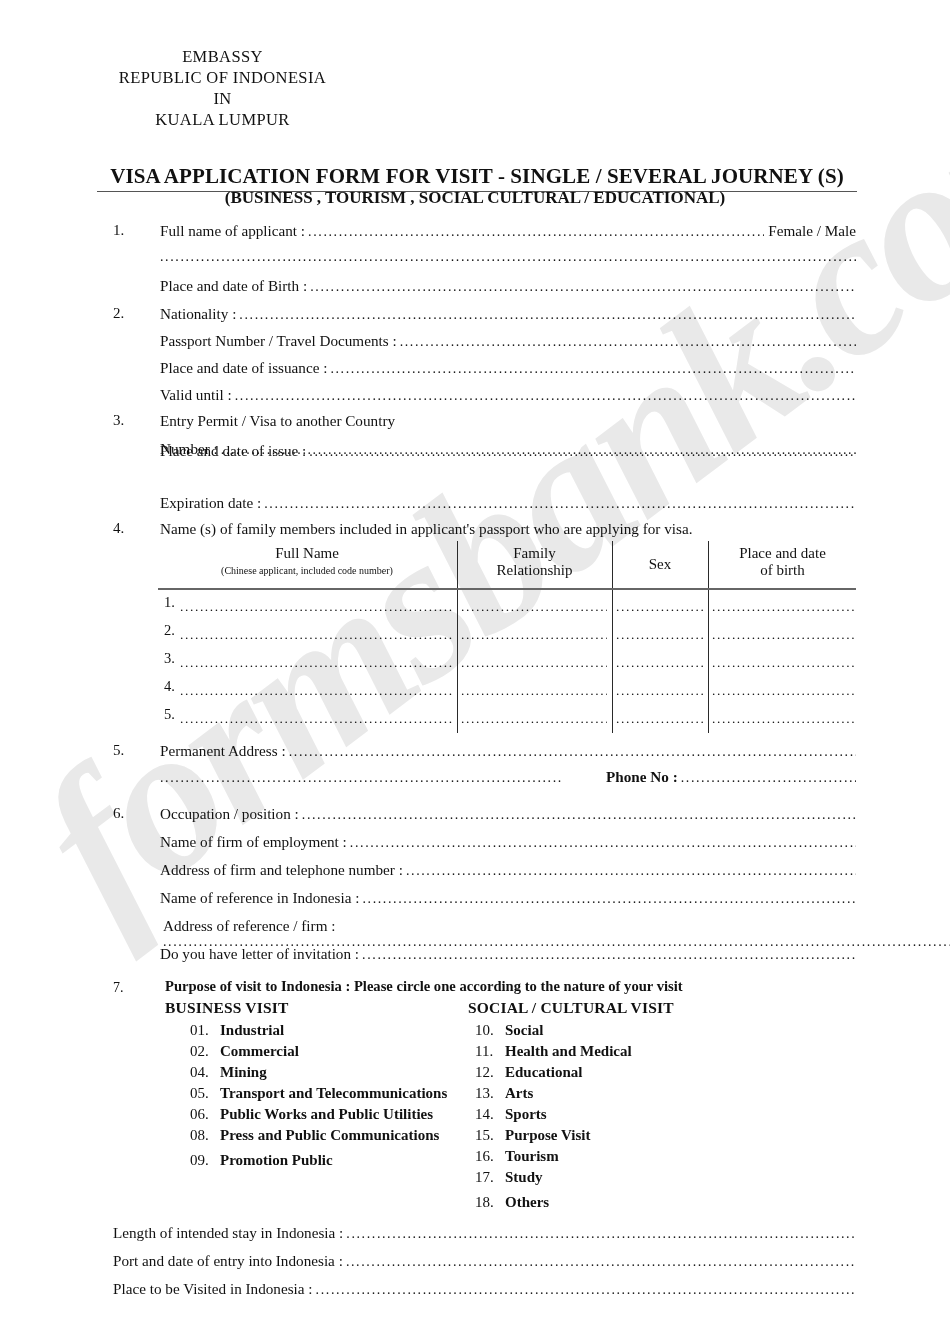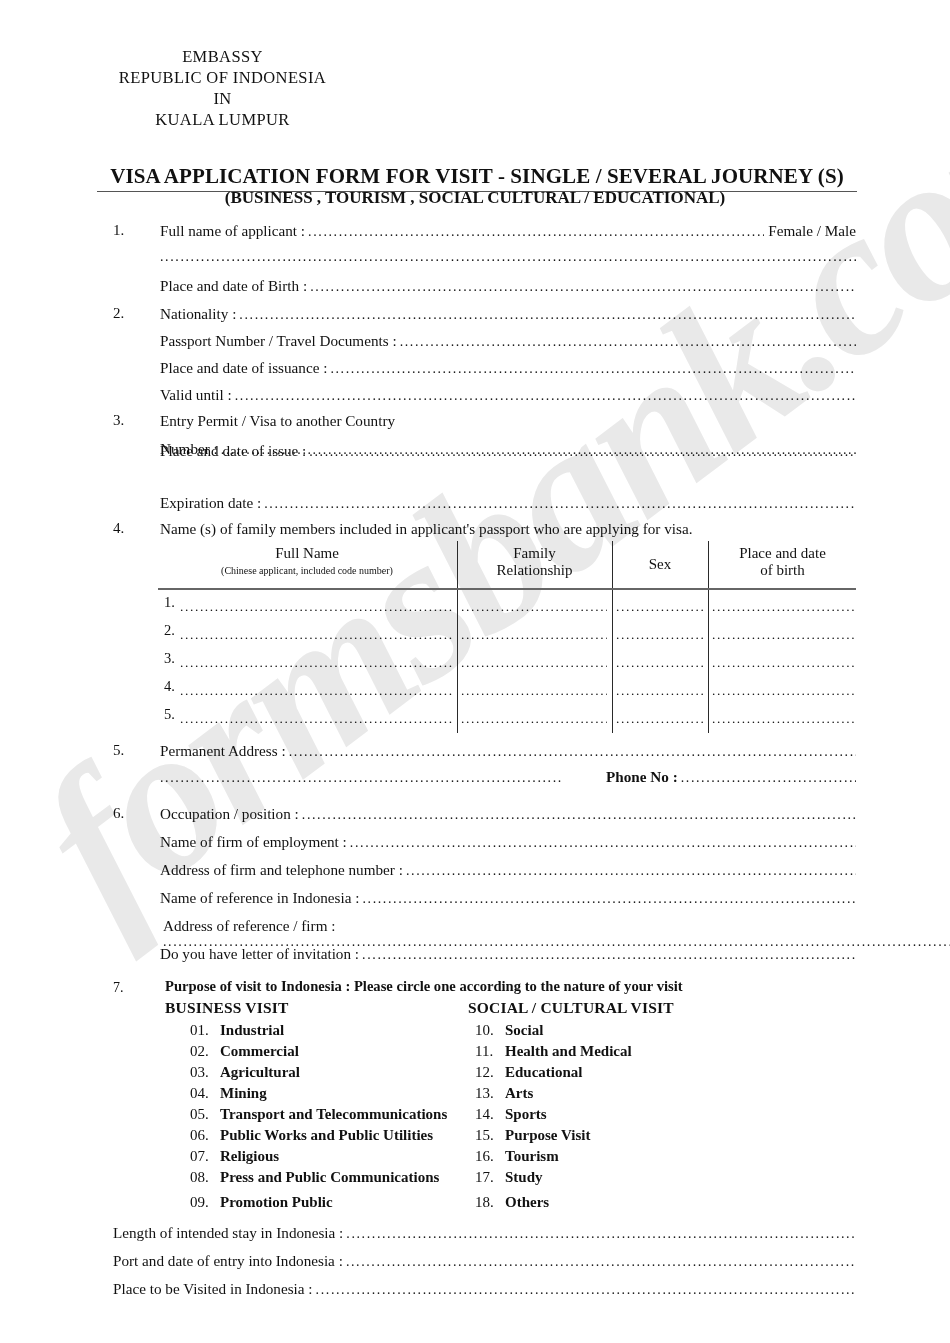--- a/index.html
+++ b/index.html
@@ -359,38 +359,30 @@
     <div class="plist" style="left:190px; top:1020px;">
       <div class="pitem">
           <span class="pn">01.</span>
           <span class="pt">Industrial</span>
         </div>
       <div class="pitem">
           <span class="pn">02.</span>
           <span class="pt">Commercial</span>
         </div>
       <div class="pitem">
-          <span class="pn">03.</span>
-          <span class="pt">Agricultural</span>
-        </div>
-      <div class="pitem">
           <span class="pn">04.</span>
           <span class="pt">Mining</span>
         </div>
       <div class="pitem">
           <span class="pn">05.</span>
           <span class="pt">Transport and Telecommunications</span>
         </div>
       <div class="pitem">
           <span class="pn">06.</span>
           <span class="pt">Public Works and Public Utilities</span>
-        </div>
-      <div class="pitem">
-          <span class="pn">07.</span>
-          <span class="pt">Religious</span>
         </div>
       <div class="pitem">
           <span class="pn">08.</span>
           <span class="pt">Press and Public Communications</span>
         </div>
       <div class="pitem" style="margin-top:4px;">
           <span class="pn">09.</span>
           <span class="pt">Promotion Public</span>
         </div>
     </div>

